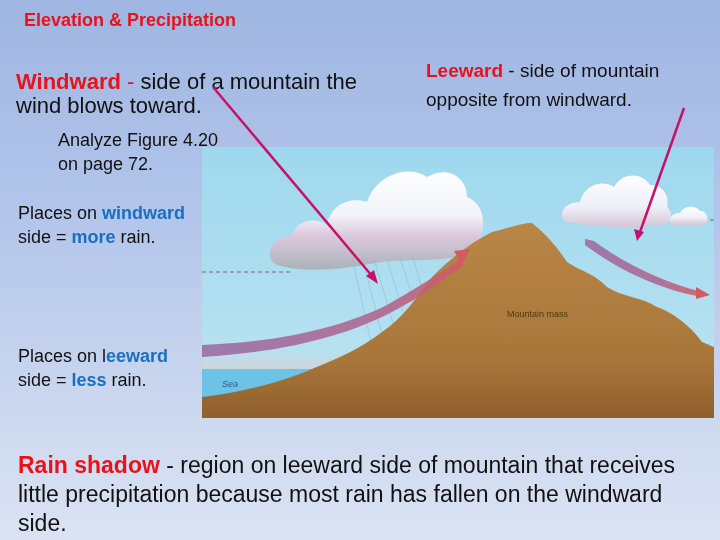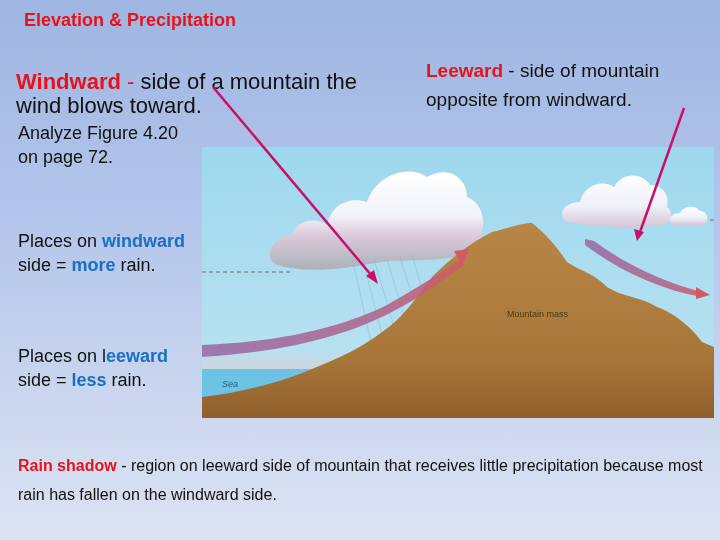--- a/index.html
+++ b/index.html
@@ -9,24 +9,24 @@
     font-family: "Liberation Sans", "DejaVu Sans", sans-serif;
     color:#111;
   }
   .abs { position:absolute; }
   .red { color:#e8121b; font-weight:bold; }
   .blue { color:#1a6fc0; font-weight:bold; }
   #title { left:24px; top:10px; font-size:18px; font-weight:bold; color:#e8121b; }
   #windward-def { left:16px; top:52px; width:360px; font-size:22px; line-height:24px;margin-top:18px; }
   #leeward-def { left:426px; top:56px; width:290px; font-size:19px; line-height:29px; }
   .side { left:18px; font-size:18px; line-height:24px; width:185px; }
-  #analyze { top:121px; }
-  #windward-places { top:201px;margin-top:28px; }
+  #analyze { top:128px;margin-left:40px; }
+  #windward-places { top:201px; }
   #leeward-places { top:344px; }
-  #rain-shadow { left:18px; top:451px; width:690px; font-size:16px; line-height:29px; }
+  #rain-shadow { left:18px; top:451px; width:690px; font-size:23px; line-height:29px; }
   #figure { left:202px; top:147px; width:512px; height:322px; }
   #figure svg { display:block; }
   #pointers { left:0; top:0; width:720px; height:540px; pointer-events:none; }
 </style>
 </head>
 <body>
 
 <div id="title" class="abs">Elevation &amp; Precipitation</div>
 
 <div id="windward-def" class="abs">

